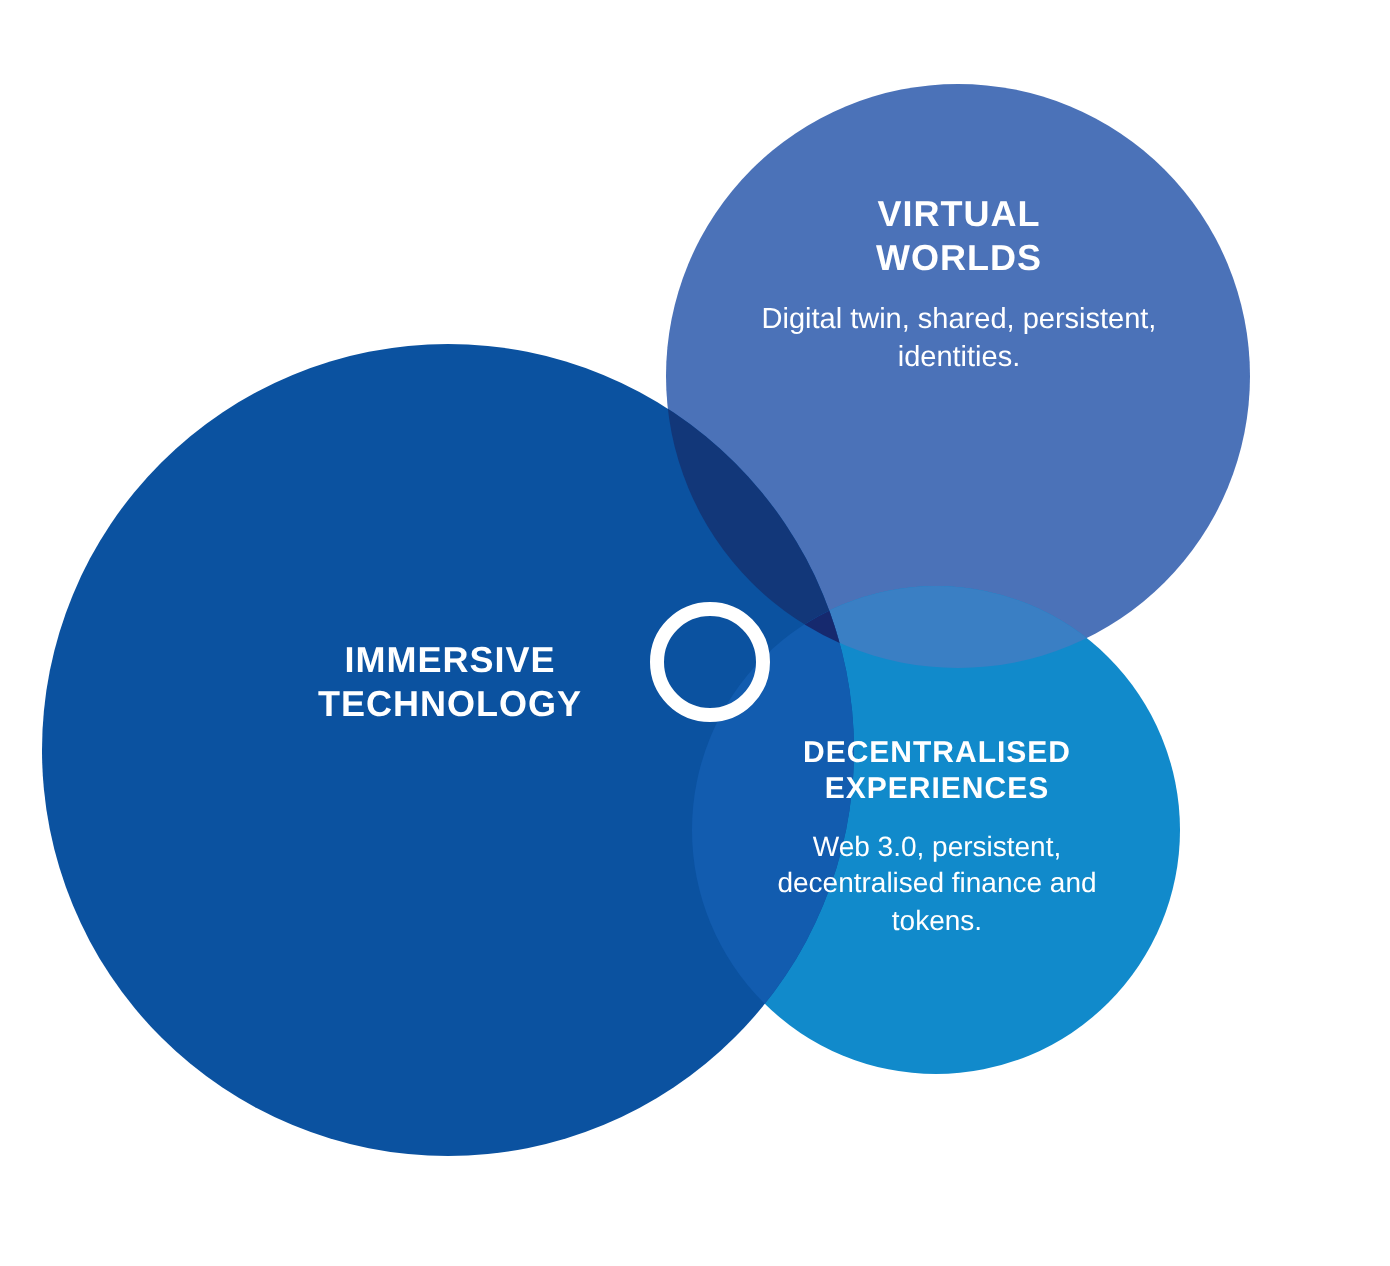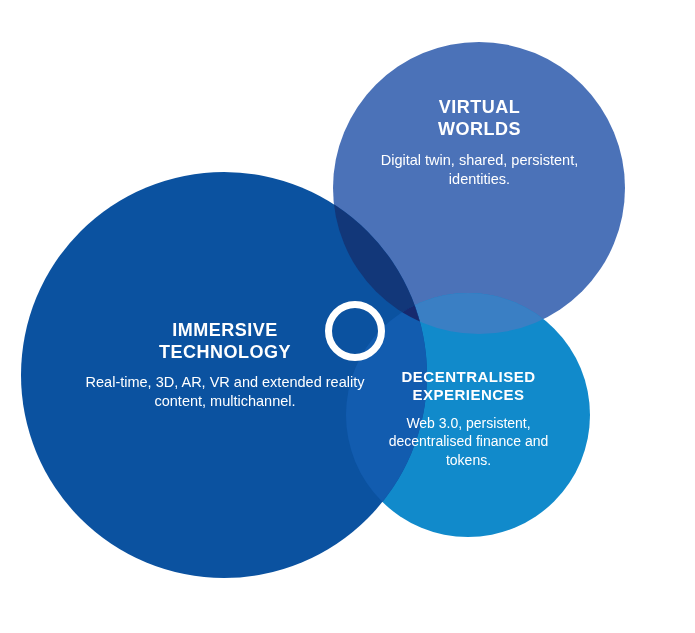--- a/index.html
+++ b/index.html
@@ -123,21 +123,20 @@
       <span>WORLDS</span>
     </div>
     <p class="label-desc">Digital twin, shared, persistent, identities.</p>
   </div>
 
   <div class="label-block" id="ie-label">
     <div class="label-title">
       <span>IMMERSIVE</span><br>
       <span>TECHNOLOGY</span>
     </div>
-    <p class="label-desc">Real-time, 3D, AR, VR and extended reality content, multichannel.</p>
   </div>
 
   <div class="label-block" id="dt-label">
     <div class="label-title">
       <span>DECENTRALISED</span><br>
       <span>EXPERIENCES</span>
     </div>
     <p class="label-desc">Web 3.0, persistent, decentralised finance and tokens.</p>
   </div>
 

